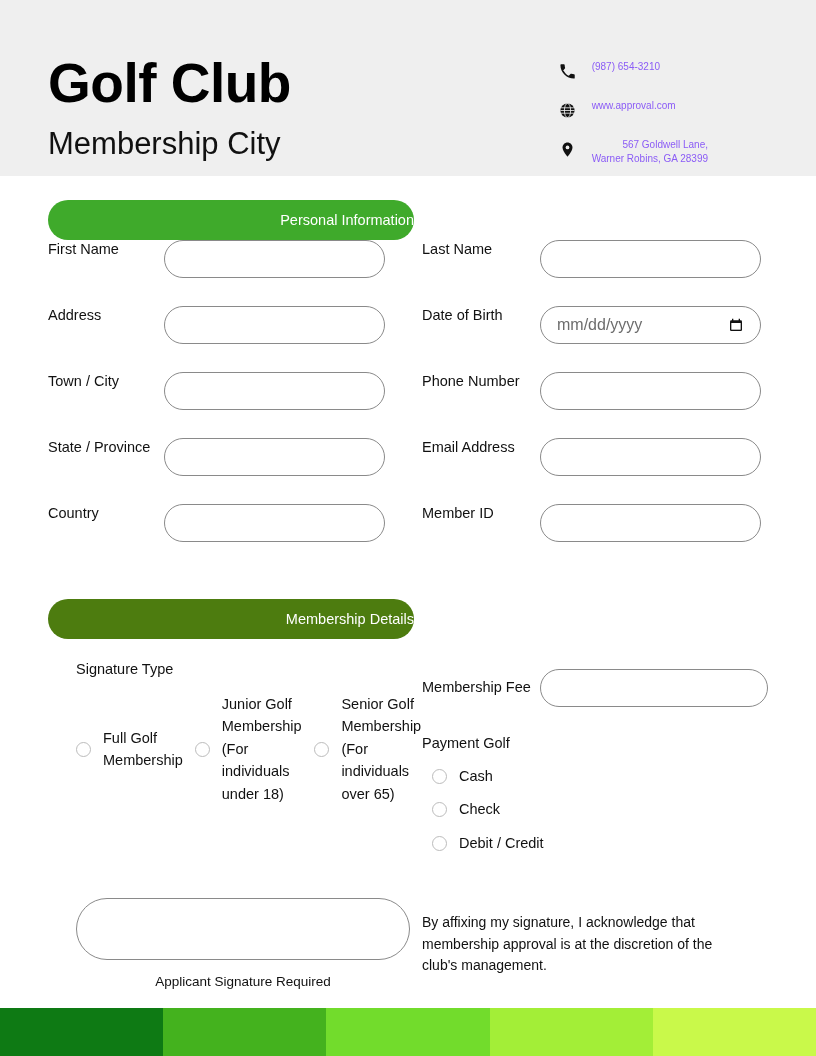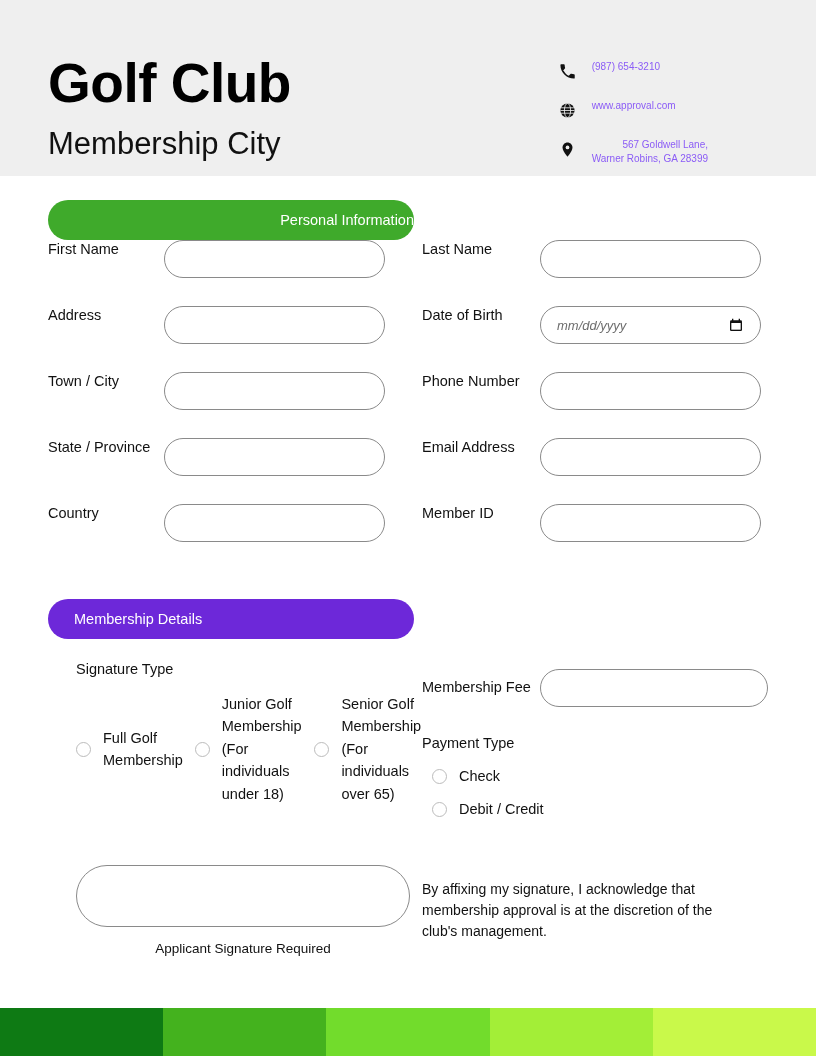--- a/index.html
+++ b/index.html
@@ -132,22 +132,21 @@
     font-family: "Liberation Sans", sans-serif;
     font-size: 14px;
     color: #111111;
   }
 
   .col-left .input-pill  { max-width: 221px; }
   .col-right .input-pill { max-width: 221px; }
 
   .input-pill .placeholder {
     color: #6d6d6d;
-    font-size: 13px;
-    font-style: italic;
+    font-size: 16px;
   }
 
   .date-pill { justify-content: space-between; }
 
   .calendar-icon {
     width: 16px;
     height: 16px;
     flex: 0 0 16px;
   }
 
@@ -355,21 +354,21 @@
       </div>
 
       <div class="field-row">
         <span class="field-label">Member ID</span>
         <div class="input-pill"></div>
       </div>
 
     </div>
   </div>
 
-  <div class="section-bar details" style="background: #6d28d9;">
+  <div class="section-bar details" style="background: #4d7c0f; justify-content: flex-end;">
     <span>Membership Details</span>
   </div>
 
   <div class="details-grid">
 
     <div class="details-left">
       <div class="group-title">Signature Type</div>
       <div class="radio-list">
 
         <div class="radio-row">
@@ -390,24 +389,28 @@
       </div>
     </div>
 
     <div class="details-right">
 
       <div class="fee-row">
         <span class="field-label">Membership Fee</span>
         <div class="input-pill"></div>
       </div>
 
-      <div class="group-title payment-title">Payment Type</div>
+      <div class="group-title payment-title">Payment Golf</div>
 
       <div class="payment-list">
 
+        <div class="radio-row">
+          <span class="radio-dot"></span>
+          <span class="radio-label">Cash</span>
+        </div>
 
         <div class="radio-row">
           <span class="radio-dot"></span>
           <span class="radio-label">Check</span>
         </div>
 
         <div class="radio-row">
           <span class="radio-dot"></span>
           <span class="radio-label">Debit / Credit</span>
         </div>

